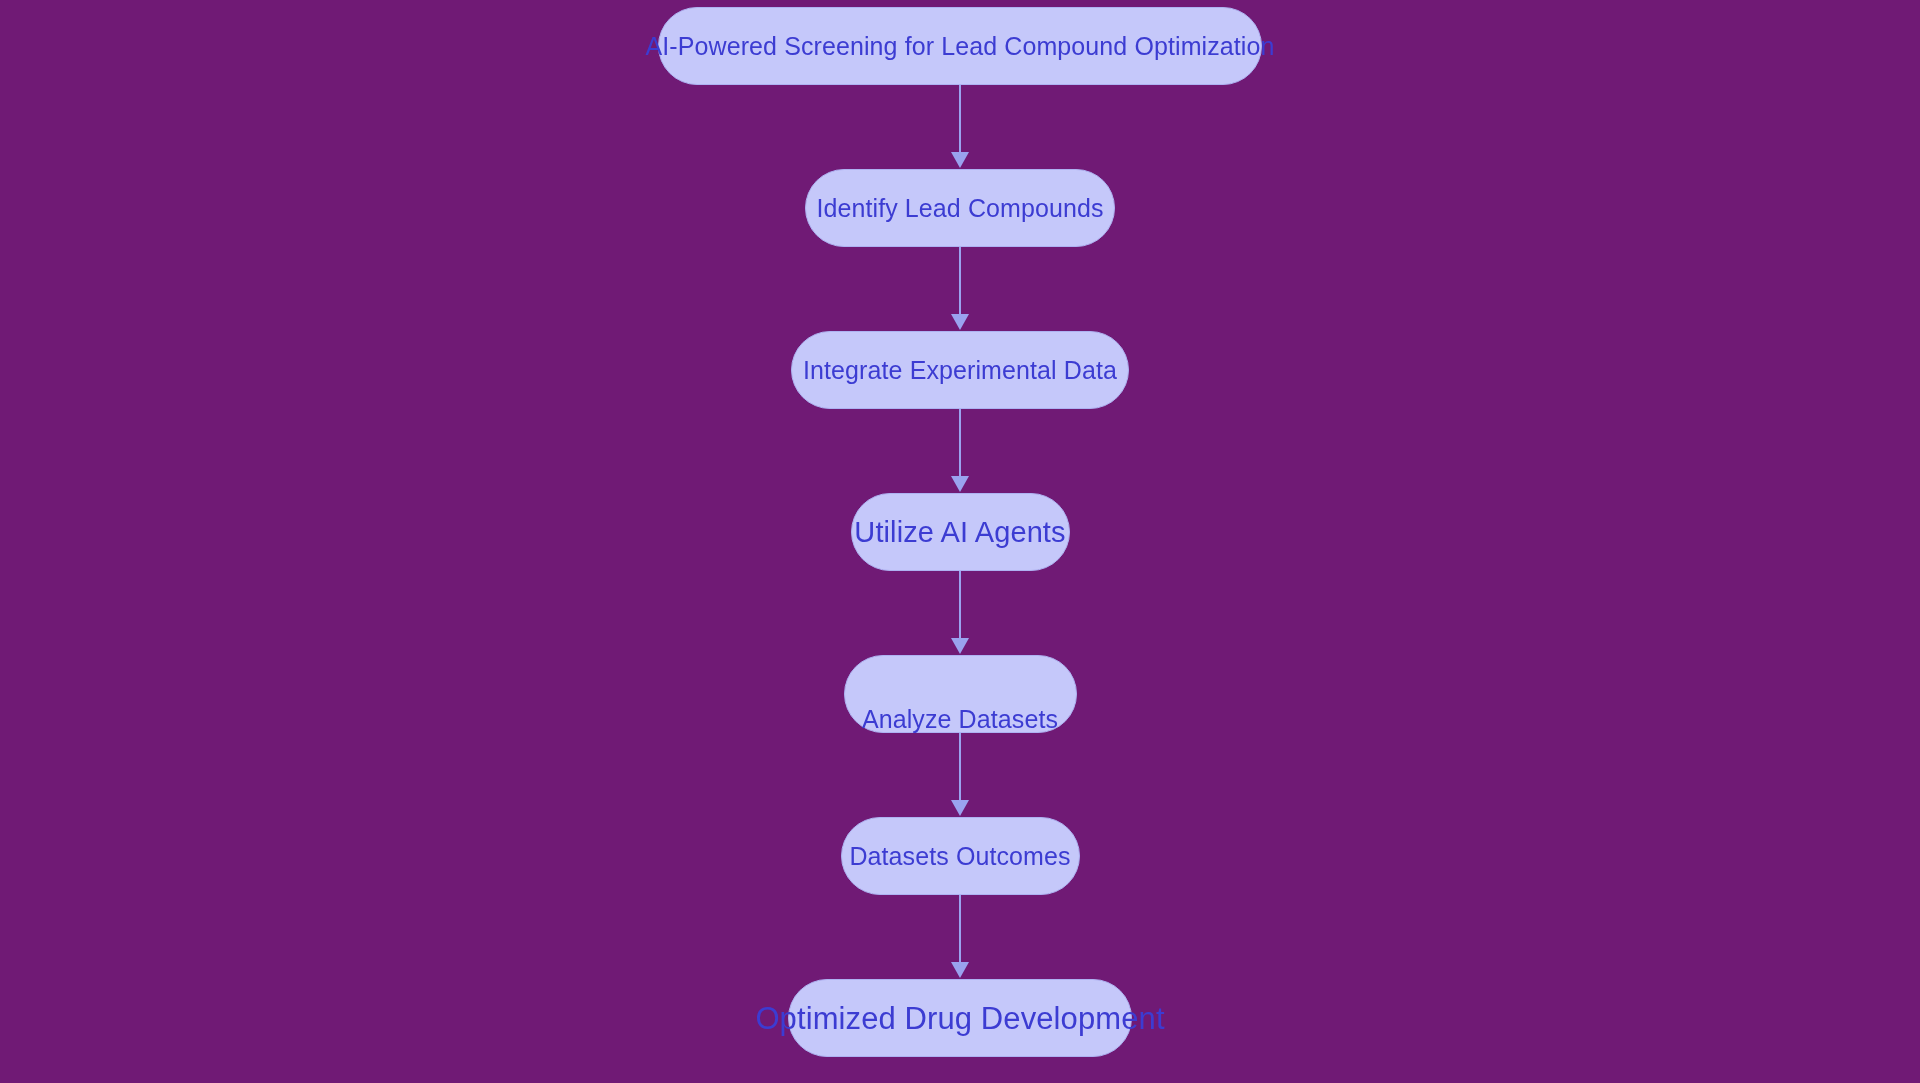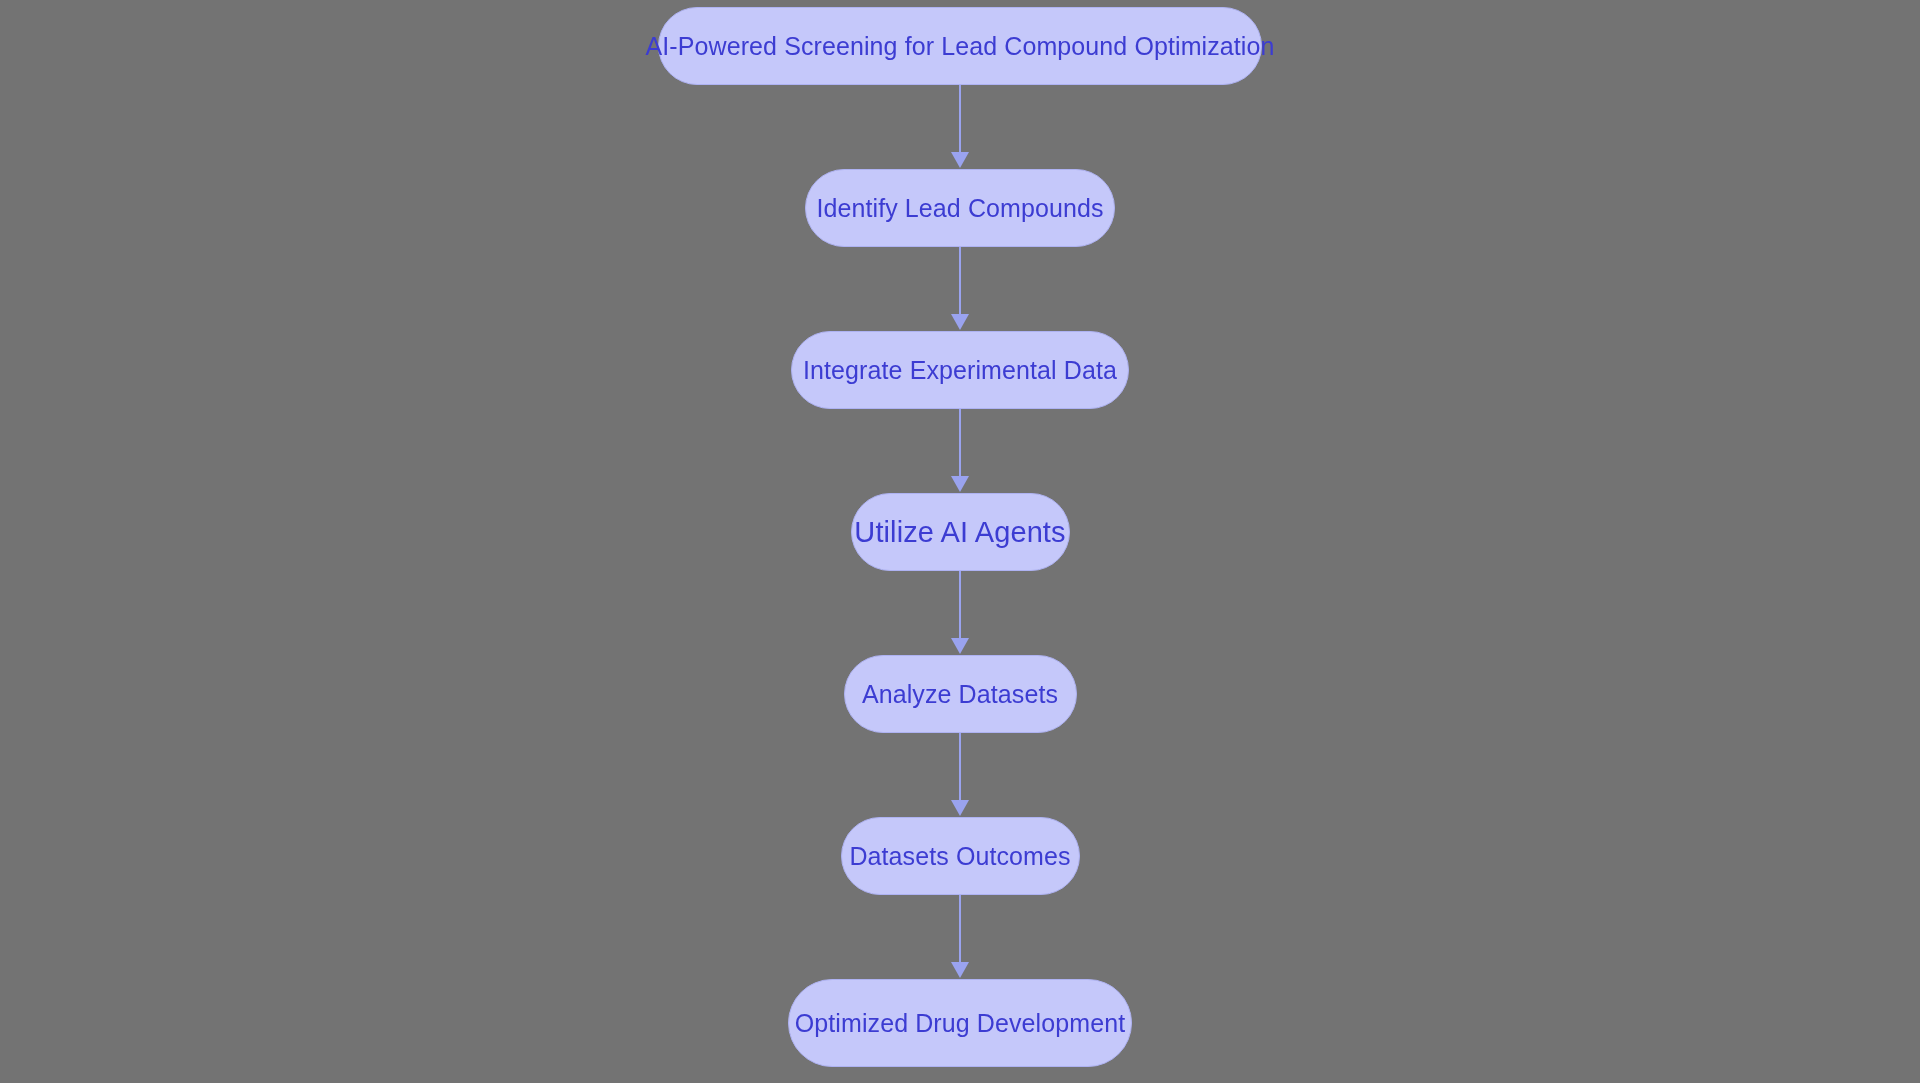--- a/index.html
+++ b/index.html
@@ -11,21 +11,21 @@
     width: 1920px;
     height: 1083px;
     font-family: "Liberation Sans", sans-serif;
     overflow: hidden;
   }
 
   #flowchart {
     position: relative;
     width: 1920px;
     height: 1083px;
-    background: #737373;
+    background: #701a75;
     text-decoration: underline;
   }
 
   .flow-column {
     position: absolute;
     left: 0;
     top: 0;
     width: 1920px;
     display: flex;
     flex-direction: column;
@@ -46,23 +46,23 @@
     letter-spacing: 0.1px;
     font-weight: 400;
     line-height: 1;
   }
 
   
   .node-0 { width: 604px; height: 78px; font-size: 25px; margin-top: 7px; }
   .node-1 { width: 310px; height: 78px; font-size: 25px; }
   .node-2 { width: 338px; height: 78px; font-size: 25px; }
   .node-3 { width: 219px; height: 78px; font-size: 29px; }
-  .node-4 { width: 233px; height: 78px; font-size: 25px; }
+  .node-4 { width: 233px; height: 78px; font-size: 25px; align-items: flex-end; }
   .node-5 { width: 239px; height: 78px; font-size: 25px; }
-  .node-6 { width: 344px; height: 88px; font-size: 25px; }
+  .node-6 { width: 344px; height: 78px; font-size: 31px; }
 
   
   .connector {
     position: relative;
     width: 24px;
     height: 84px;
     display: flex;
     flex-direction: column;
     align-items: center;
     justify-content: flex-start;

